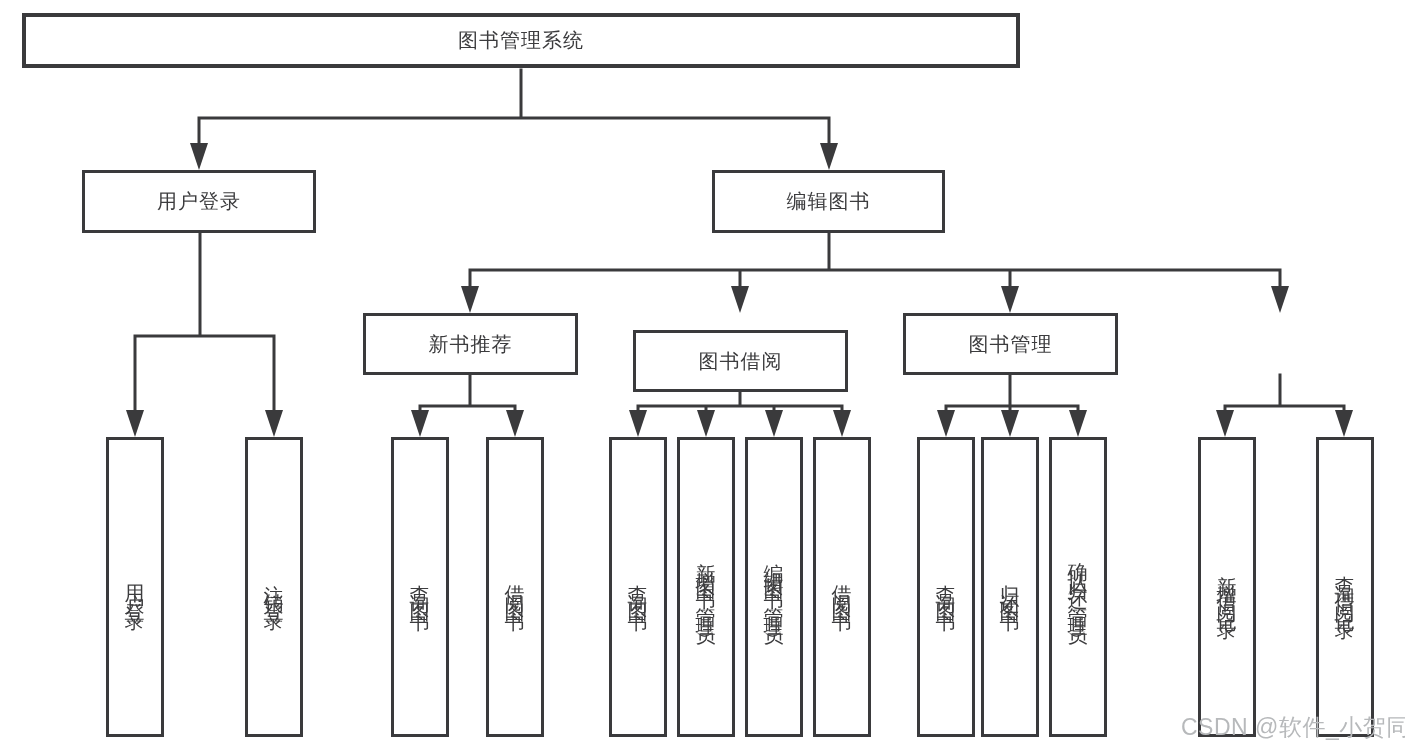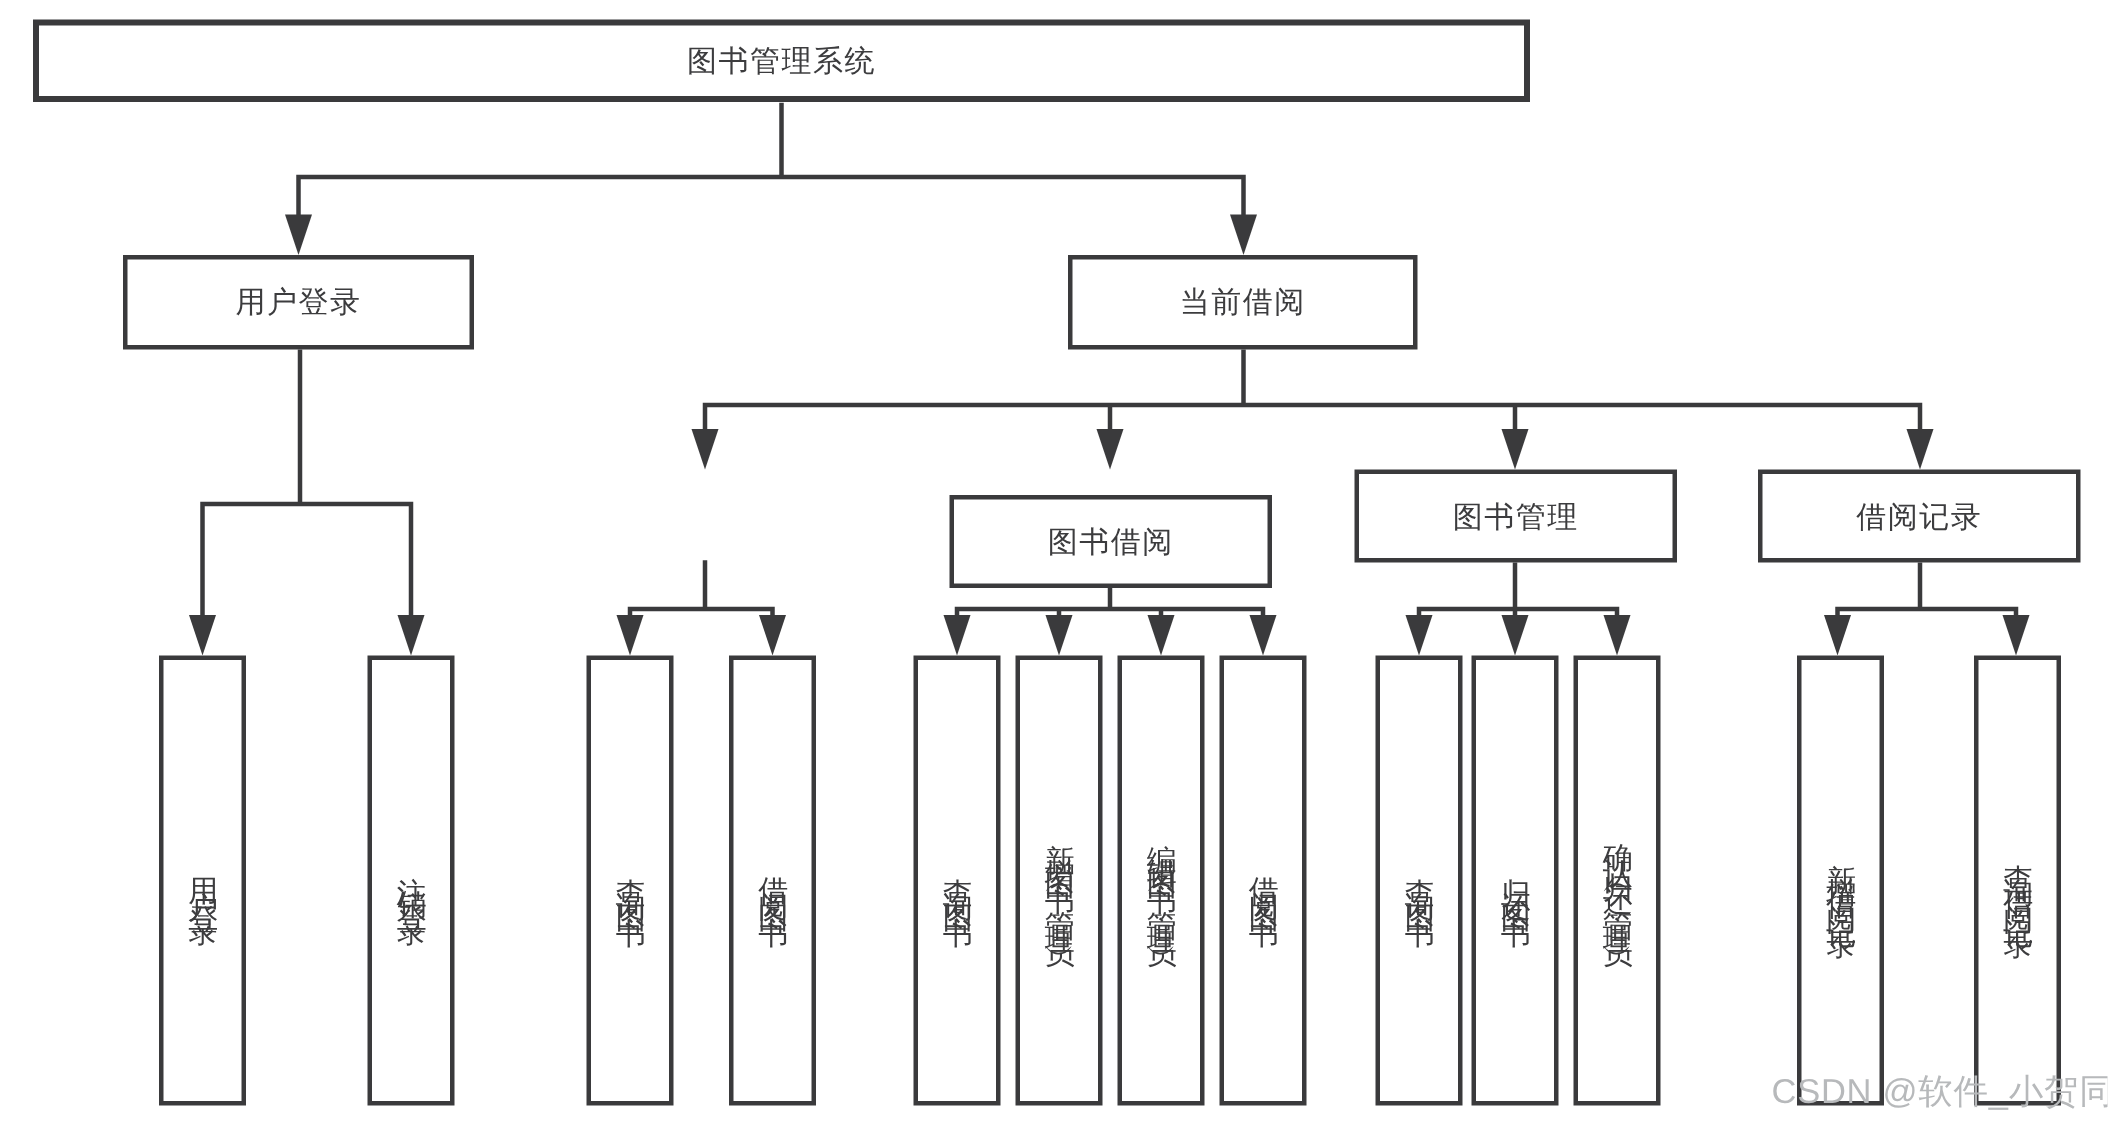--- a/index.html
+++ b/index.html
@@ -91,25 +91,25 @@
       <polygon points="1001,410 1019,410 1010,437"></polygon>
       <polygon points="1069,410 1087,410 1078,437"></polygon>
       <polygon points="1216,410 1234,410 1225,437"></polygon>
       <polygon points="1335,410 1353,410 1344,437"></polygon>
     </g>
   </svg>
 
   <div class="node root" style="left:22px; top:13px; width:998px; height:55px;">图书管理系统</div>
 
   <div class="node h" style="left:82px; top:170px; width:234px; height:63px;">用户登录</div>
-  <div class="node h" style="left:712px; top:170px; width:233px; height:63px;">当前借阅</div>
+  <div class="node h" style="left:712px; top:170px; width:233px; height:63px;">编辑图书</div>
 
+  <div class="node h" style="left:363px; top:313px; width:215px; height:62px;">新书推荐</div>
   <div class="node h" style="left:633px; top:313px; width:215px; height:62px;margin-top:17px;">图书借阅</div>
   <div class="node h" style="left:903px; top:313px; width:215px; height:62px;">图书管理</div>
-  <div class="node h" style="left:1172px; top:313px; width:215px; height:62px;">借阅记录</div>
 
   <div class="node v" style="left:106px; top:437px; width:58px; height:300px;">用户登录</div>
   <div class="node v" style="left:245px; top:437px; width:58px; height:300px;">注销登录</div>
 
   <div class="node v" style="left:391px; top:437px; width:58px; height:300px;">查询图书</div>
   <div class="node v" style="left:486px; top:437px; width:58px; height:300px;">借阅图书</div>
 
   <div class="node v" style="left:609px; top:437px; width:58px; height:300px;">查询图书</div>
   <div class="node v" style="left:677px; top:437px; width:58px; height:300px;">新增图书（管理员）</div>
   <div class="node v" style="left:745px; top:437px; width:58px; height:300px;">编辑图书（管理员）</div>

